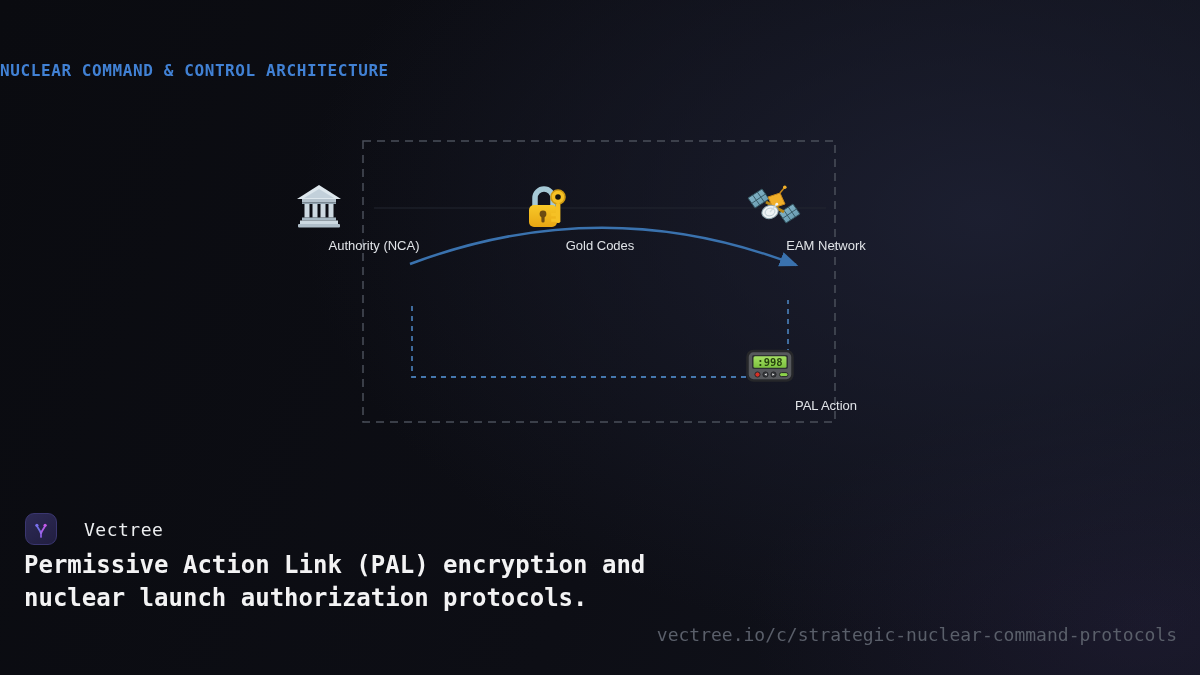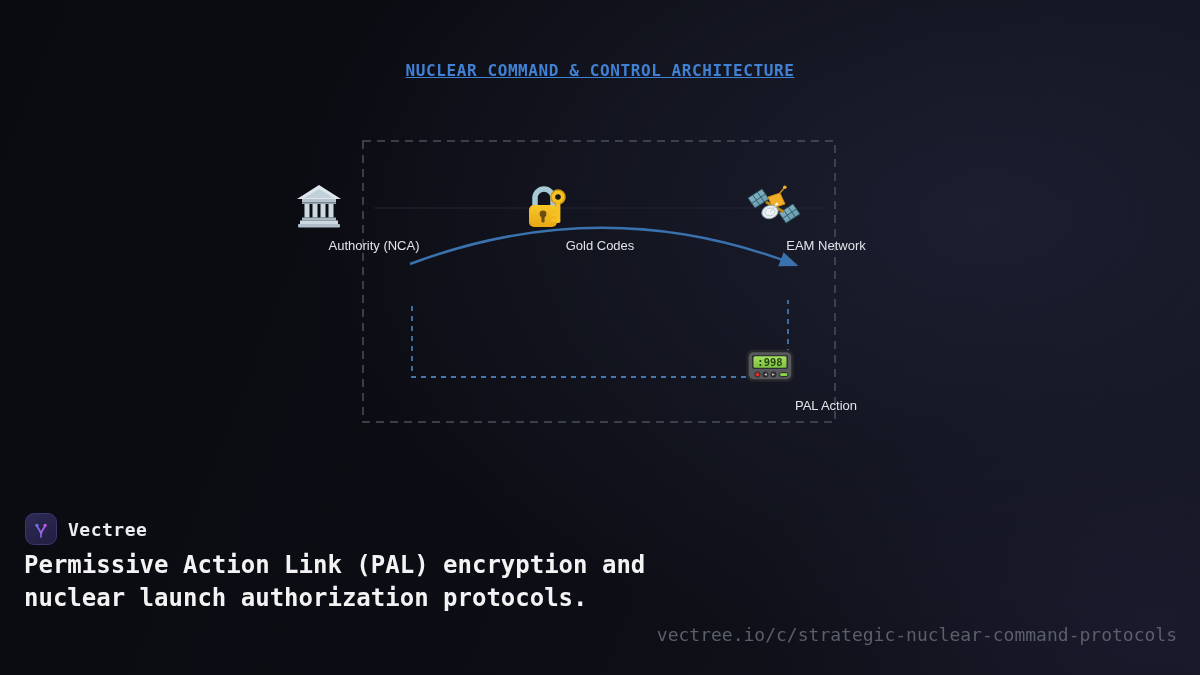--- a/index.html
+++ b/index.html
@@ -5,38 +5,38 @@
   html,body{margin:0;padding:0;background:#06070a;}
   .stage{
     position:relative;width:1200px;height:675px;overflow:hidden;
     background:
       radial-gradient(1100px 700px at 82% 32%, rgba(30,33,52,.85) 0%, rgba(30,33,52,0) 62%),
       radial-gradient(620px 360px at 96% 92%, rgba(44,36,70,.35) 0%, rgba(44,36,70,0) 65%),
       linear-gradient(112deg,#0a0b10 0%,#0d0e15 55%,#12141f 100%);
     font-family:"DejaVu Sans Mono", monospace;
   }
   .title{
-    position:absolute;top:61px;left:0;width:100%;text-align:center;
-    font-size:16px;font-weight:bold;letter-spacing:.6px;color:#4181d4;text-decoration:underline;
+    position:absolute;top:61px;left:0;width:100%;
+    font-size:16px;font-weight:bold;letter-spacing:.6px;color:#4181d4;
   }
   .connectors{position:absolute;left:0;top:0;width:1200px;height:675px;}
   .node{position:absolute;width:160px;text-align:center;}
   .iconbox{height:52px;display:flex;align-items:center;justify-content:flex-start;}
   .node .label{
     margin-top:6px;font-family:"Liberation Sans", sans-serif;
     font-size:13px;color:#e1e4e8;line-height:16px;
   }
   .logo{
     position:absolute;left:25px;top:513px;width:32px;height:32px;border-radius:9px;
     background:linear-gradient(145deg,#2d2a55 0%,#211e40 100%);
     border:1px solid #3a3670;box-sizing:border-box;
     display:flex;align-items:center;justify-content:center;
   }
   .brand{
-    position:absolute;left:68px;top:519px;font-size:18px;font-weight:bold;
+    position:absolute;left:84px;top:519px;font-size:18px;font-weight:normal;
     letter-spacing:.5px;color:#eceef0;
   }
   .headline{
     position:absolute;left:24px;top:549px;width:700px;
     font-size:24px;font-weight:bold;line-height:33px;color:#f3f3f4;
   }
   .url{
     position:absolute;right:23px;top:624px;font-size:18px;color:#5a5f6a;
   }
 </style>

